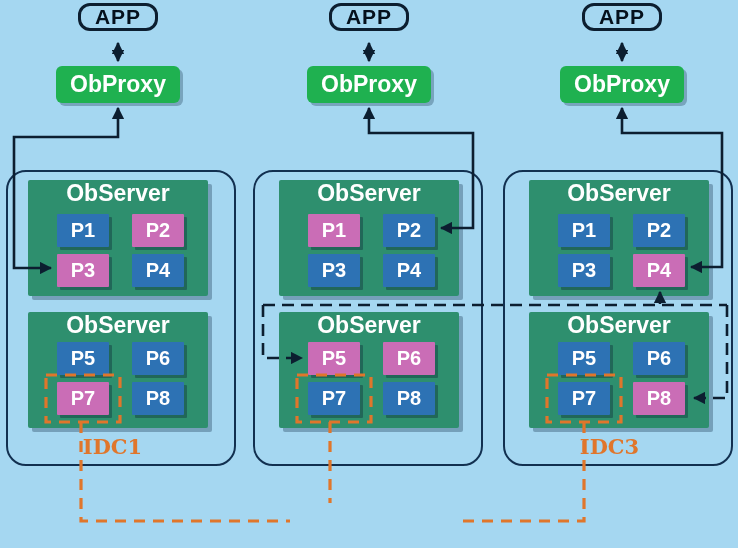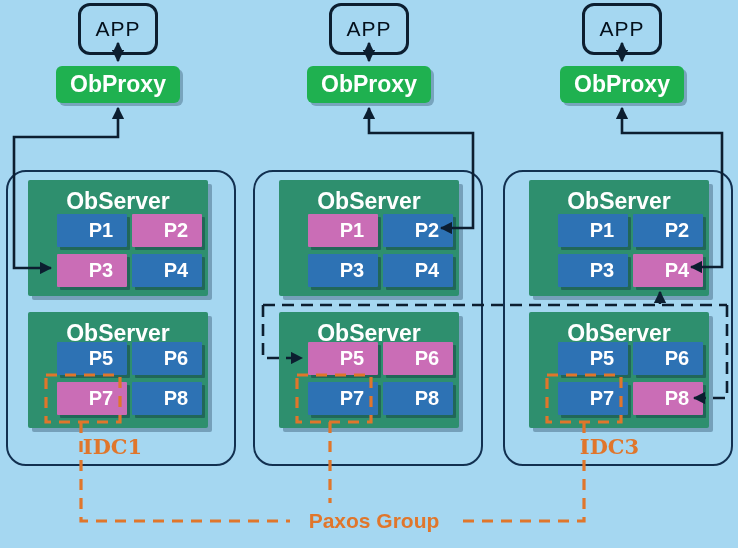--- a/index.html
+++ b/index.html
@@ -8,33 +8,33 @@
     --observer:#2e8f6e;
     --partition-blue:#2d72b4;
     --partition-pink:#ca6db6;
     --orange:#e0762b;
     --line:#0c1e30;
   }
   html,body{margin:0;padding:0;}
   body{background:var(--background);font-family:"Liberation Sans","DejaVu Sans",sans-serif;}
   .canvas{position:relative;width:738px;height:548px;background:var(--background);overflow:hidden;}
 
-  .app-box{position:absolute;top:3px;width:80px;height:52px;border:3px solid var(--line);
+  .app-box{position:absolute;top:3px;width:80px;height:28px;border:3px solid var(--line);
     border-radius:12px;box-sizing:border-box;display:flex;align-items:center;justify-content:center;
-    font-weight:normal;font-size:21px;letter-spacing:1px;color:#04101c;}
+    font-weight:bold;font-size:21px;letter-spacing:1px;color:#04101c;}
   .proxy-box{position:absolute;top:66px;width:124px;height:37px;background:var(--obproxy);
     display:flex;align-items:center;justify-content:center;color:#fff;font-weight:bold;font-size:23px;
     box-shadow:3px 3px 0 rgba(15,45,70,.30);border-radius:6px;}
   .idc-container{position:absolute;top:170px;width:230px;height:296px;border:2.5px solid #123050;
     border-radius:20px;box-sizing:border-box;}
   .server-box{position:absolute;width:180px;height:116px;background:var(--observer);
     box-shadow:4px 4px 0 rgba(15,45,70,.32);border-radius:2px;}
-  .server-title{text-align:center;color:#fff;font-weight:bold;font-size:23px;padding-top:8px;}
+  .server-title{text-align:center;color:#fff;font-weight:bold;font-size:23px;padding-top:0;}
   .part{position:absolute;width:52px;height:33px;display:flex;align-items:center;justify-content:center;
-    color:#fff;font-weight:bold;font-size:20px;box-shadow:3px 3px 0 rgba(10,30,50,.35);border-radius:1px;padding-left:18px;}
+    color:#fff;font-weight:bold;font-size:20px;box-shadow:3px 3px 0 rgba(10,30,50,.35);border-radius:1px;}
   .part.blue{background:var(--partition-blue);}
   .part.pink{background:var(--partition-pink);}
   .idc-label{position:absolute;top:434px;width:213px;text-align:center;color:var(--orange);
     font-family:"DejaVu Serif","Liberation Serif",serif;font-weight:bold;font-size:21px;}
   .paxos-label{position:absolute;left:294px;top:509px;width:160px;text-align:center;color:var(--orange);
     font-weight:bold;font-size:21px;}
   svg.overlay{position:absolute;left:0;top:0;z-index:6;pointer-events:none;}
   .k{fill:none;stroke:var(--line);stroke-width:2.6px;}
   .kd{fill:none;stroke:var(--line);stroke-width:2.6px;stroke-dasharray:12 7;}
   .od{fill:none;stroke:var(--orange);stroke-width:3.2px;stroke-dasharray:11 8;}
@@ -153,21 +153,20 @@
       <span>P6</span>
     </div>
   <div class="part blue" style="left:558px;top:382px">
       <span>P7</span>
     </div>
   <div class="part pink" style="left:633px;top:382px">
       <span>P8</span>
     </div>
   <div class="idc-label" style="left:503px">IDC3</div>
 
-  <div class="paxos-label">Paxos Group</div>
 
   <svg class="overlay" width="738" height="548" viewBox="0 0 738 548">
     <defs>
       <marker id="ah" viewBox="0 0 10 10" refX="9" refY="5" markerWidth="4.8" markerHeight="4.8" orient="auto-start-reverse" markerUnits="strokeWidth">
         <path d="M0,0 L10,5 L0,10 z" fill="#0c1e30"></path>
       </marker>
     </defs>
 
     <path class="k" d="M118,43 L118,61" marker-start="url(#ah)" marker-end="url(#ah)"></path>
     <path class="k" d="M369,43 L369,61" marker-start="url(#ah)" marker-end="url(#ah)"></path>

